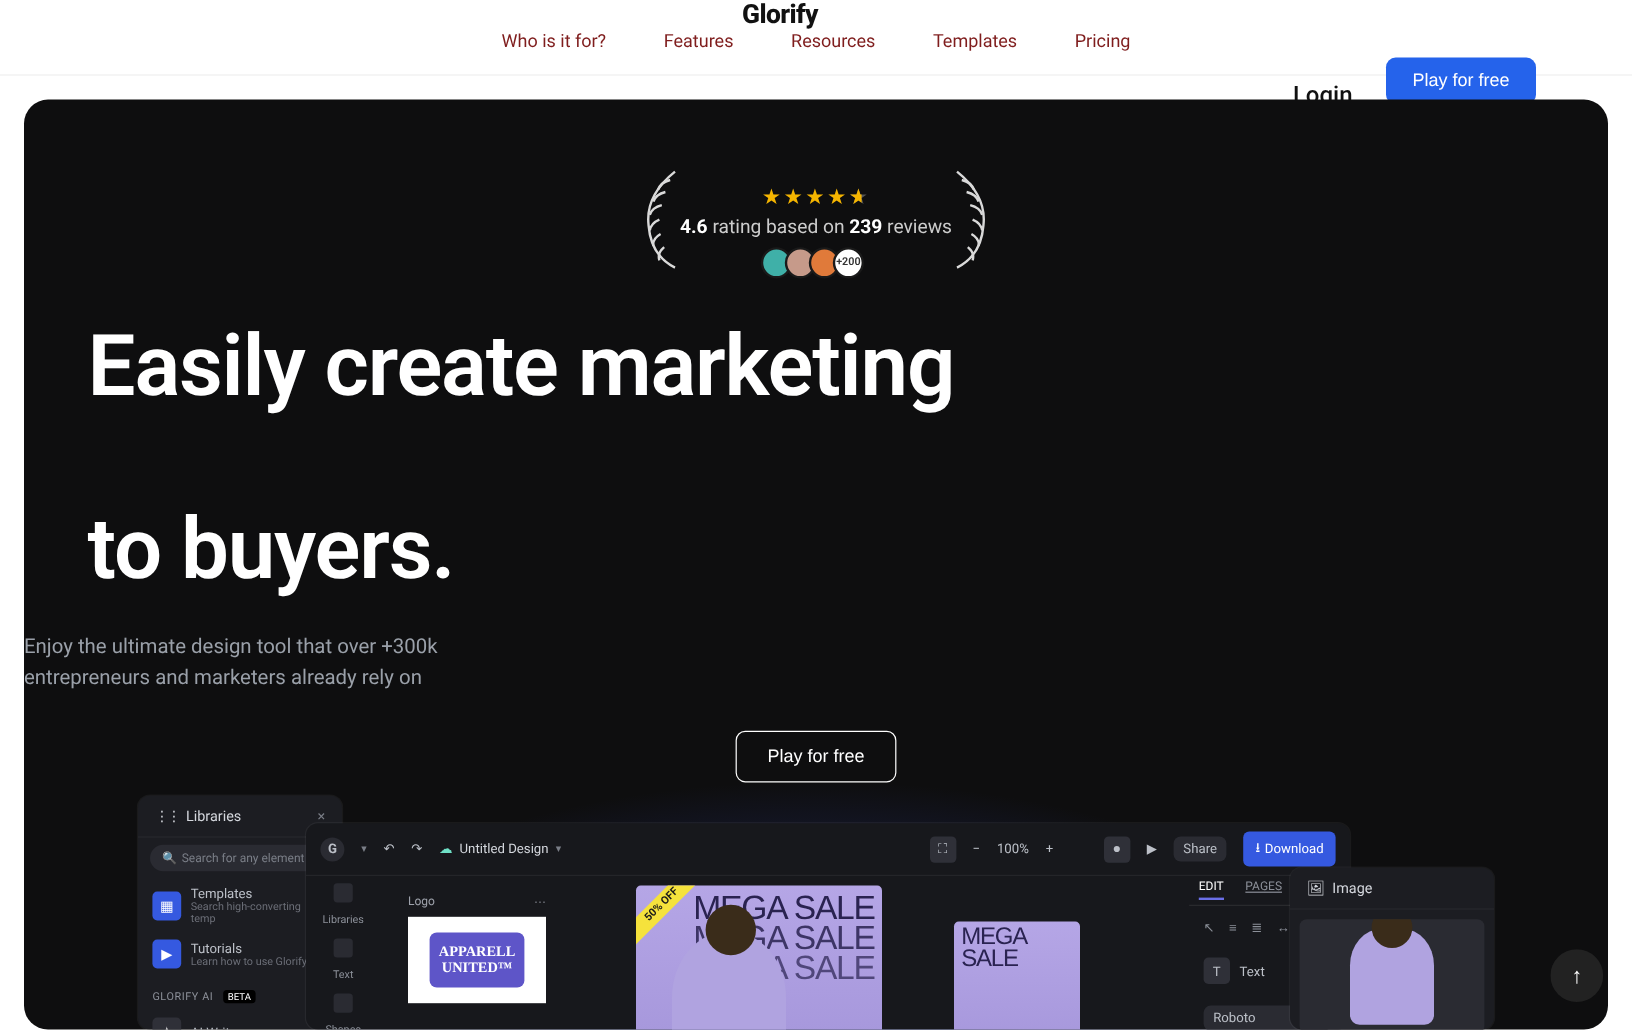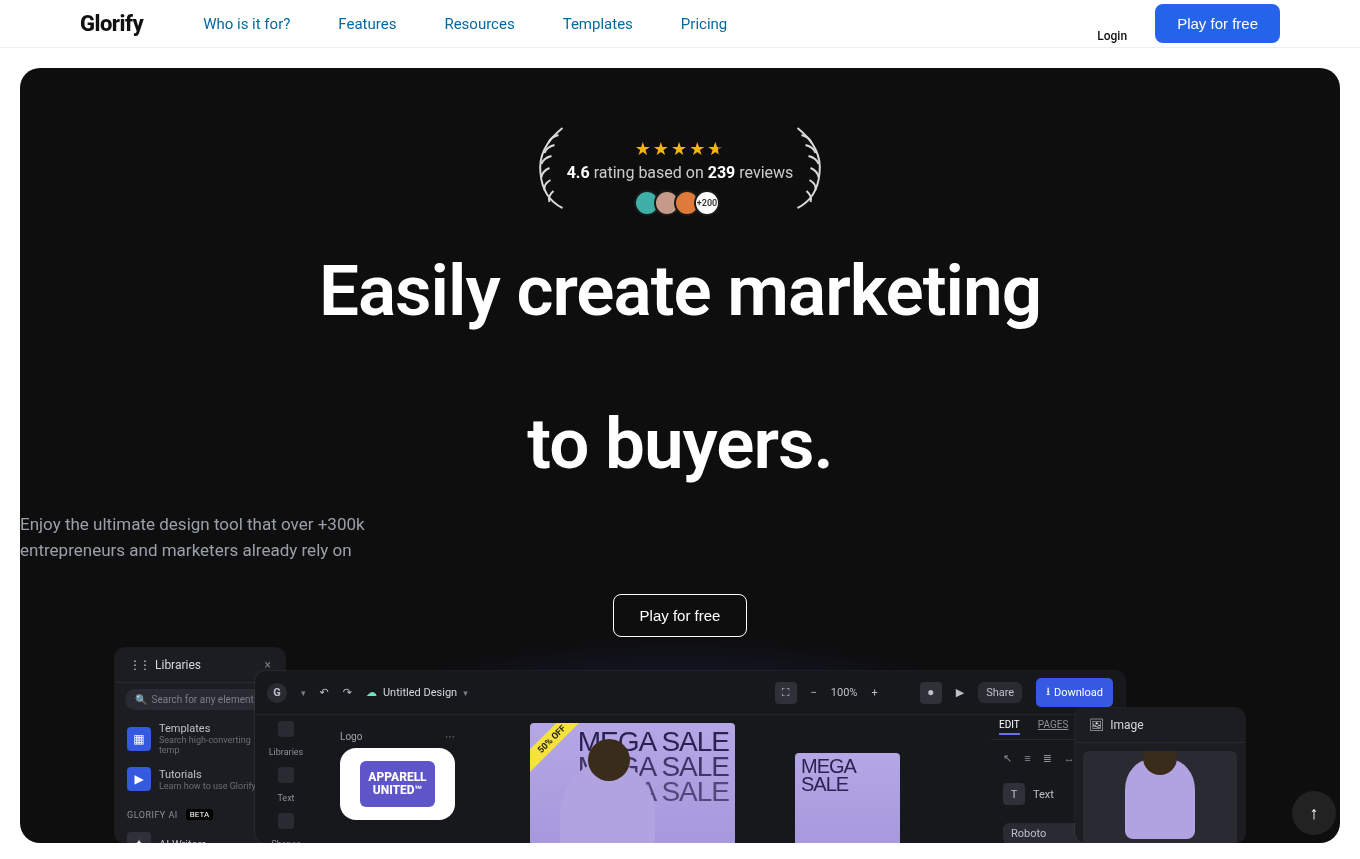--- a/index.html
+++ b/index.html
@@ -6,50 +6,51 @@
 body {
   font-family: -apple-system, BlinkMacSystemFont, 'Segoe UI', Roboto, Helvetica, Arial, sans-serif;
   background: #fff;
   color: #111;
   width: 1360px;
   overflow-x: hidden;
 }
 
 
 .header {
-  height: 48px;
+  height: 63px;
   display: flex;
   align-items: center;
   padding: 0 80px;
   border-bottom: 1px solid #eee;
   background: #fff;
+  flex-direction: column;
 }
 .logo {
   font-weight: 800;
   font-size: 22px;
   letter-spacing: -0.5px;
   margin-right: 60px;
 }
 .nav-links {
   display: flex;
   gap: 48px;
 }
 .nav-link {
   font-size: 15px;
-  color: #0369a1;
+  color: #7f1d1d;
   cursor: pointer;
 }
 .header-right {
   margin-left: auto;
   display: flex;
   align-items: center;
   gap: 28px;
 }
 .login-link {
-  font-size: 12px;
+  font-size: 20px;
   font-weight: 500;
   cursor: pointer;
   margin-top: 24px;
 }
 .cta-btn {
   background: #2563eb;
   color: #fff;
   border: none;
   border-radius: 8px;
   padding: 11px 22px;
@@ -118,25 +119,26 @@
 }
 .av1 { background: #3fb0a8; }
 .av2 { background: #c69a8a; }
 .av3 { background: #e07a3a; }
 .av4 { background: #fff; color: #333; }
 
 .hero-title {
   color: #fff;
   font-size: 71px;
   font-weight: 600;
-  text-align: center;
+  text-align: left;
   line-height: 1.08;
   letter-spacing: -1px;
   margin-top: 35px;
   padding: 0 40px;
+  margin-left: 13px;
 }
 .hero-sub {
   color: #9aa0a9;
   font-size: 17px;
   line-height: 1.55;
   margin-top: 28px;
 }
 .hero-cta {
   display: block;
   margin: 30px auto 0;
@@ -311,24 +313,25 @@
 .logo-card .lbl {
   font-size: 10px;
   color: #9ea2ab;
   margin-bottom: 6px;
   display: flex;
   justify-content: space-between;
 }
 .logo-box {
   height: 72px;
   background: #fff;
-  border-radius: 16px;
+  border-radius: 0;
   display: flex;
   align-items: center;
   justify-content: center;
+  font-family: Liberation Serif, serif;
 }
 .logo-inner {
   background: #5e55c8;
   color: #fff;
   font-weight: 800;
   font-size: 12px;
   padding: 10px 8px;
   border-radius: 6px;
   text-align: center;
   line-height: 1.05;

